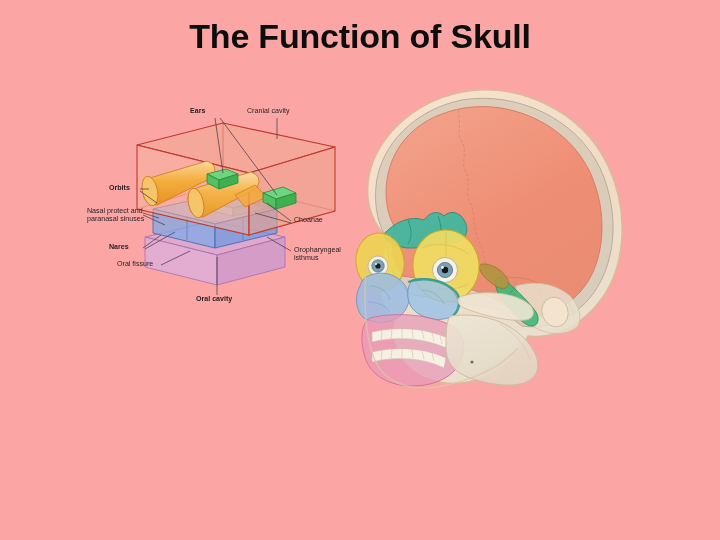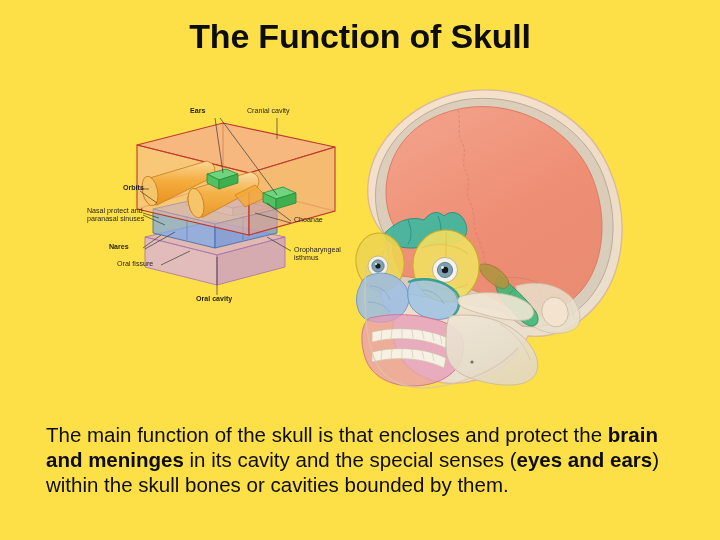--- a/index.html
+++ b/index.html
@@ -12,21 +12,21 @@
     width: 720px;
     height: 540px;
     position: relative;
     overflow: hidden;
     font-family: "Liberation Sans", "DejaVu Sans", sans-serif;
     color: #000000;
   }
   .slide {
     position: absolute;
     inset: 0;
-    background: #fde047;
+    background: #fca5a5;
   }
 
   
   .slide-title {
     position: absolute;
     left: 0;
     top: 16px;
     width: 720px;
     text-align: center;
     font-size: 34px;
@@ -196,21 +196,21 @@
           <path d="M196,166 L172,152"></path>
 
           <path d="M122,210 L122,172"></path>
         </g>
       </svg>
 
       <div class="diagram-label bold" style="left:95px; top:22px;text-align:right;">Ears</div>
 
       <div class="diagram-label" style="left:152px; top:22px;">Cranial cavity</div>
 
-      <div class="diagram-label bold" style="left:28px; top:99px;">Orbits</div>
+      <div class="diagram-label bold" style="left:14px; top:99px;">Orbits</div>
 
       <div class="diagram-label" style="left:-8px; top:122px;">Nasal protect and</div>
       <div class="diagram-label" style="left:-8px; top:130px;">paranasal sinuses</div>
 
       <div class="diagram-label bold" style="left:14px; top:158px;">Nares</div>
 
       <div class="diagram-label" style="left:22px; top:175px;text-align:right;">Oral fissure</div>
 
       <div class="diagram-label" style="left:199px; top:131px;text-align:center;">Choanae</div>
 
@@ -366,15 +366,14 @@
         <path d="M112,216 C134,210 160,212 176,222 C186,228 186,238 176,240
                  C160,242 134,236 114,228 C106,224 106,218 112,216 Z" fill="#efe5d3" fill-opacity="0.9" stroke="#cdbda3" stroke-width="0.9"></path>
 
         <path d="M16,186 C14,216 14,252 24,278 C34,304 62,312 92,306
                  C122,300 150,288 168,268" fill="none" stroke="#dcc6a8" stroke-width="1.4" opacity="0.8"></path>
       </svg>
     </div>
 
   </div>
 
-  <p class="body-text" id="body-paragraph"><span>The main function of the skull is that encloses and protect the </span><b>brain and meninges</b><span> in its cavity and the special senses (</span><b>eyes and ears</b><span>) within the skull bones or cavities bounded by them.</span></p>
 
 </div>
 
 </body></html>

